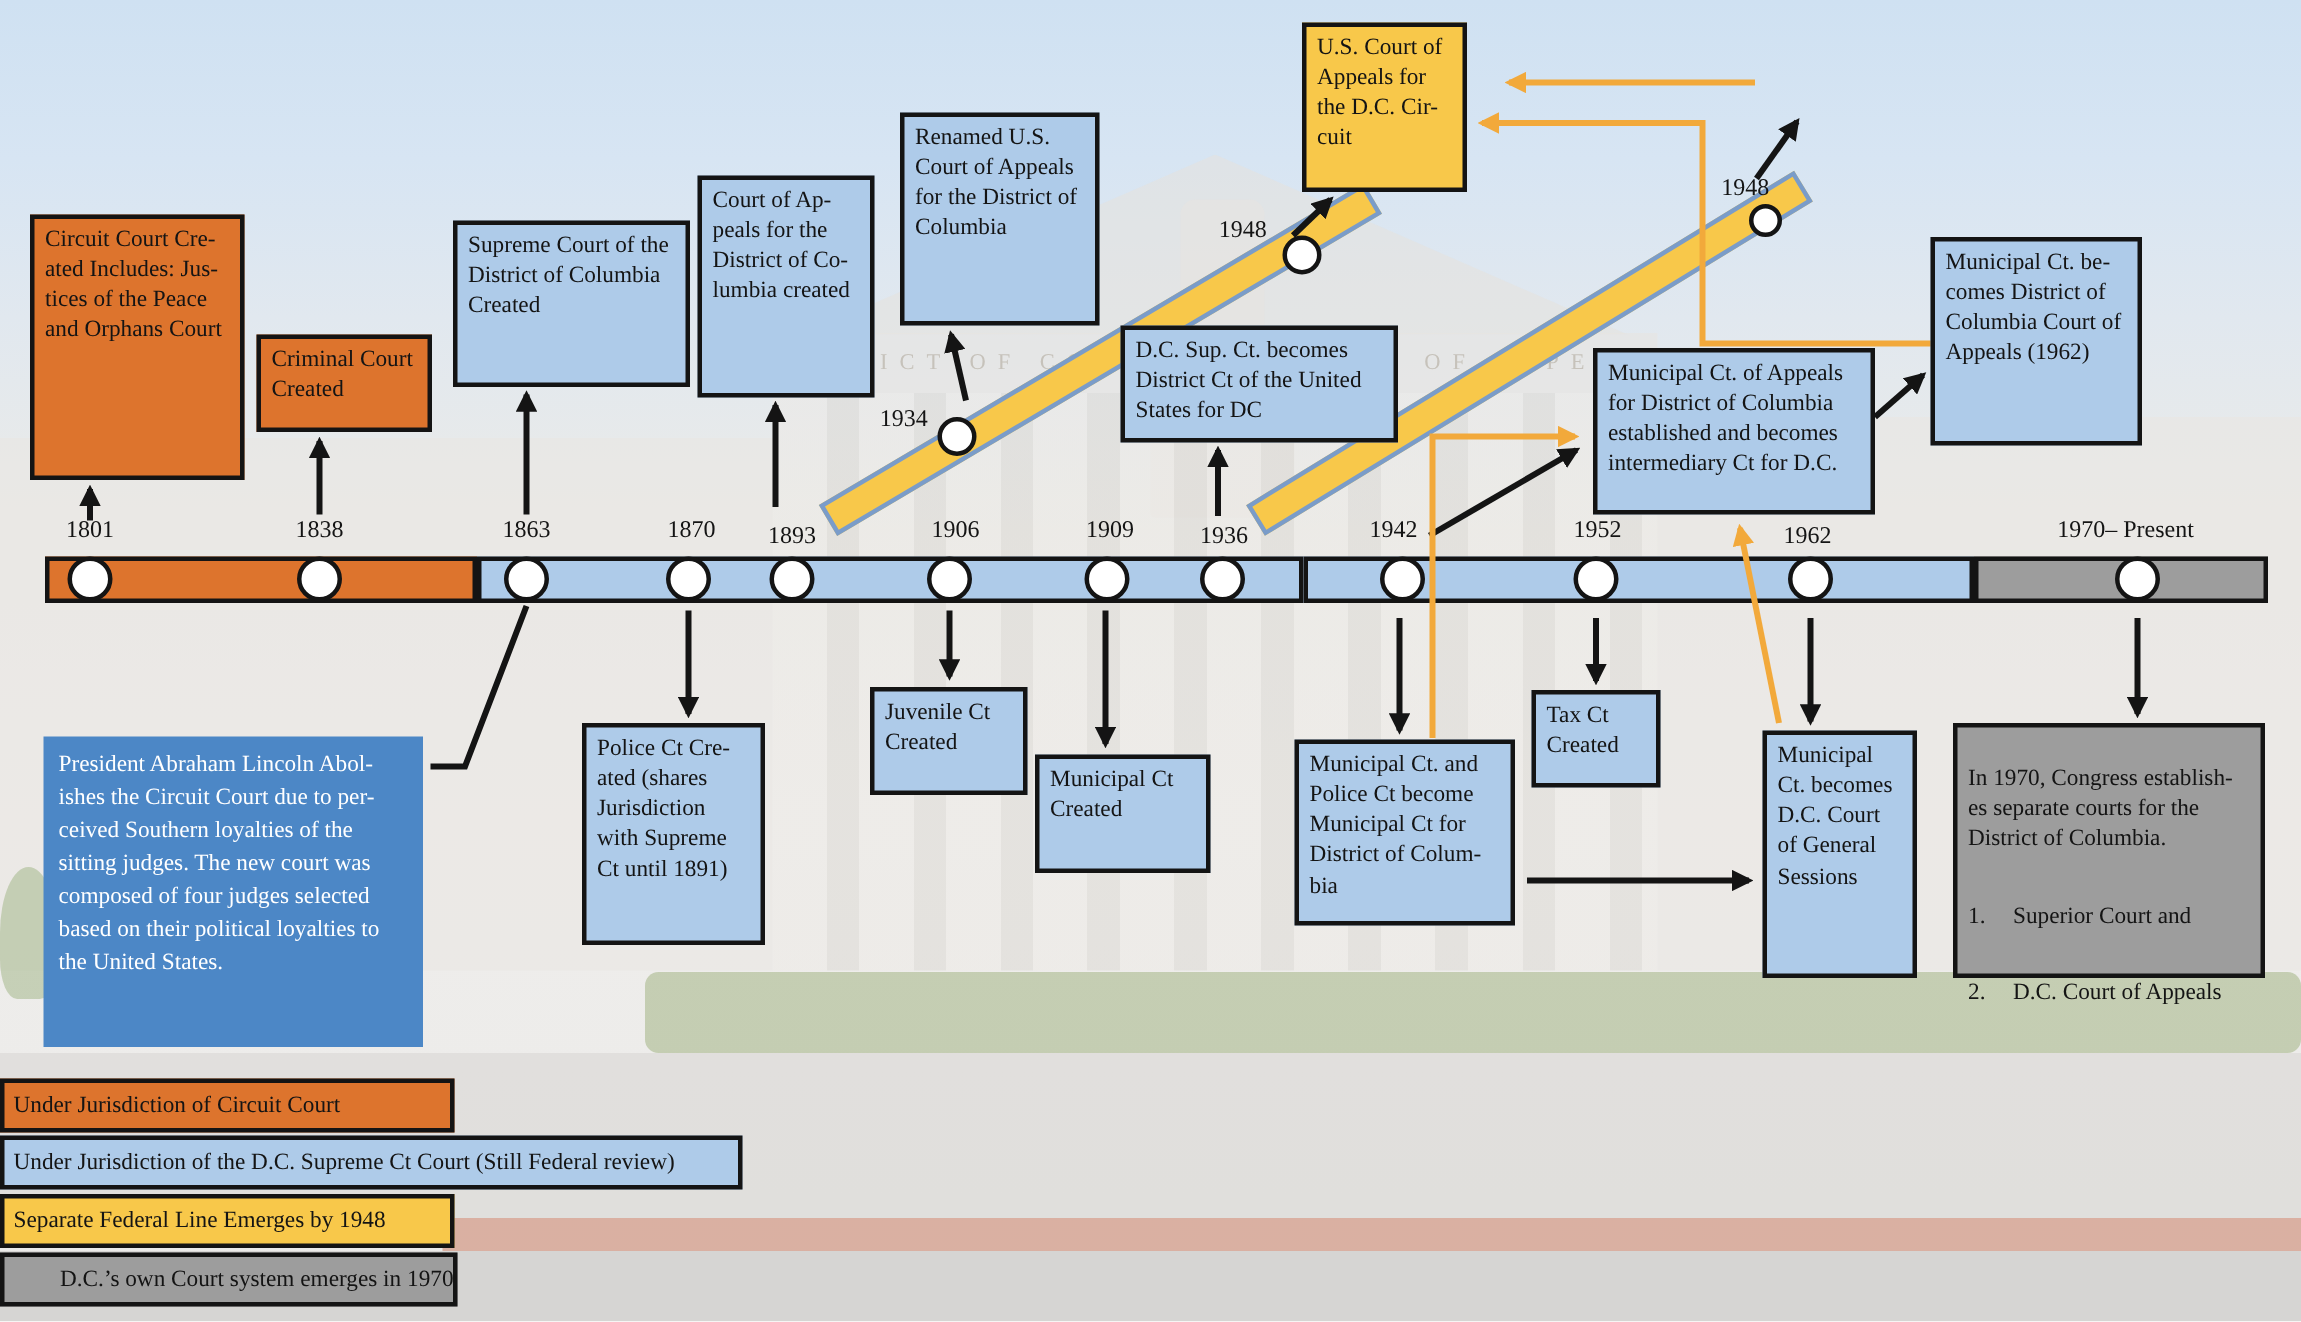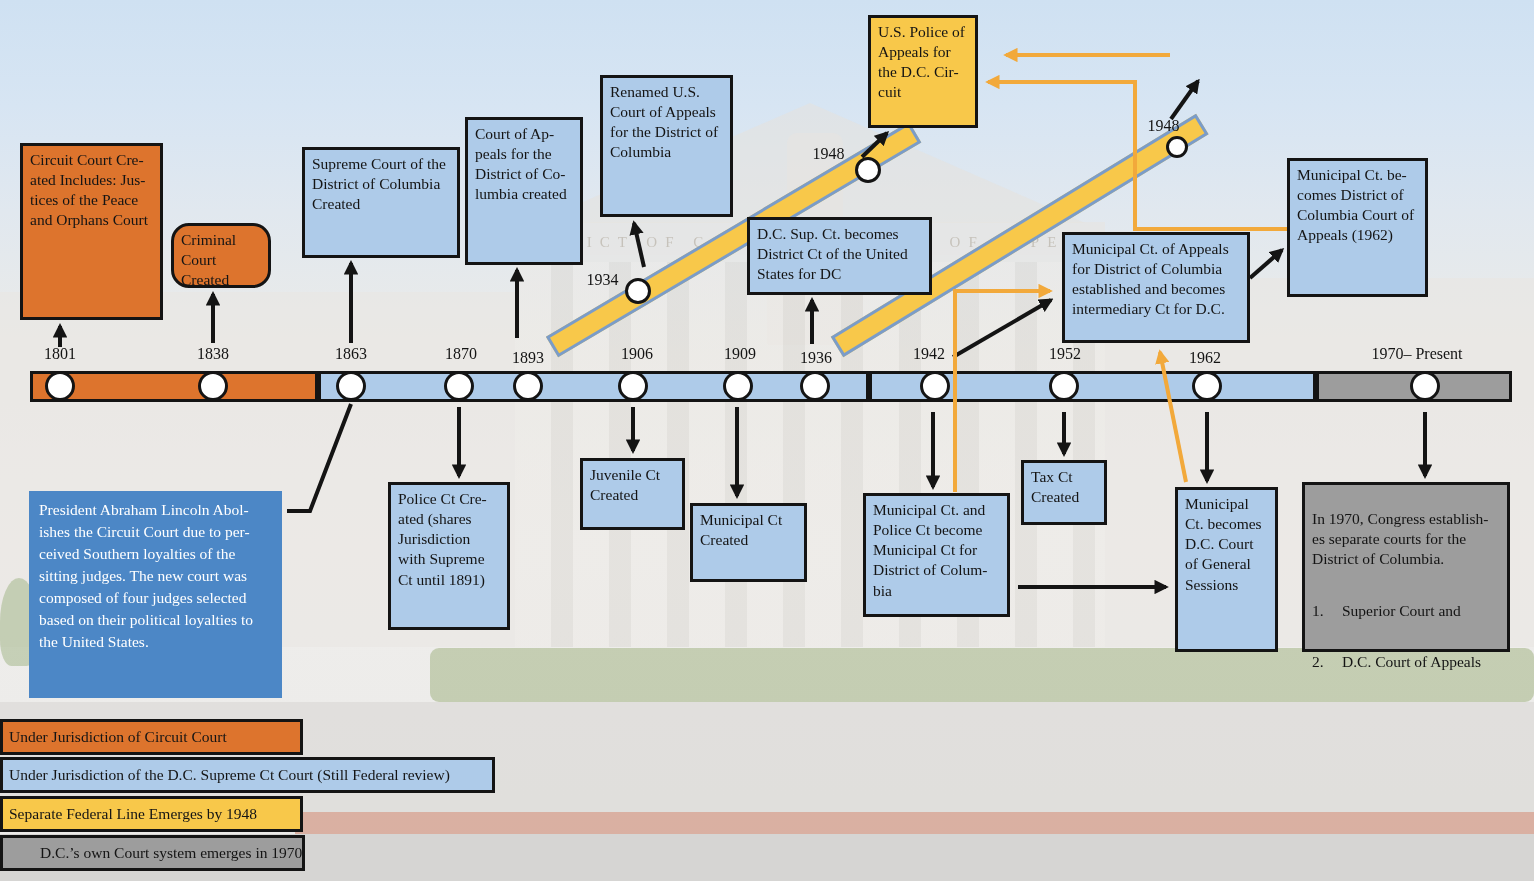--- a/index.html
+++ b/index.html
@@ -147,37 +147,37 @@
   <div class="dot" style="left:868px;top:170px;width:26px;height:26px;"></div>
   <div class="dot" style="left:1177px;top:147px;width:22px;height:22px;"></div>
   <div class="band-label" style="left:575px;top:271px;">1934</div>
   <div class="band-label" style="left:801px;top:145px;">1948</div>
   <div class="band-label" style="left:1136px;top:117px;">1948</div>
 
   <div class="box b-orange" style="left:20px;top:143px;width:143px;height:177px;">Circuit Court Cre-
 ated Includes: Jus-
 tices of the Peace
 and Orphans Court</div>
-  <div class="box b-orange" style="left:171px;top:223px;width:100px;height:65px;border-radius:18px;">Criminal Court
+  <div class="box b-orange" style="left:171px;top:223px;width:117px;height:65px;">Criminal Court
 Created</div>
   <div class="box b-blue" style="left:302px;top:147px;width:158px;height:111px;">Supreme Court of the
 District of Columbia
 Created</div>
   <div class="box b-blue" style="left:465px;top:117px;width:118px;height:148px;">Court of Ap-
 peals for the
 District of Co-
 lumbia created</div>
   <div class="box b-blue" style="left:600px;top:75px;width:133px;height:142px;">Renamed U.S.
 Court of Appeals
 for the District of
 Columbia</div>
   <div class="box b-blue" style="left:747px;top:217px;width:185px;height:78px;">D.C. Sup. Ct. becomes
 District Ct of the United
 States for DC</div>
-  <div class="box b-yellow" style="left:868px;top:15px;width:110px;height:113px;">U.S. Police of
+  <div class="box b-yellow" style="left:868px;top:15px;width:110px;height:113px;">U.S. Court of
 Appeals for
 the D.C. Cir-
 cuit</div>
   <div class="box b-blue" style="left:1062px;top:232px;width:188px;height:111px;">Municipal Ct. of Appeals
 for District of Columbia
 established and becomes
 intermediary Ct for D.C.</div>
   <div class="box b-blue" style="left:1287px;top:158px;width:141px;height:139px;">Municipal Ct. be-
 comes District of
 Columbia Court of

